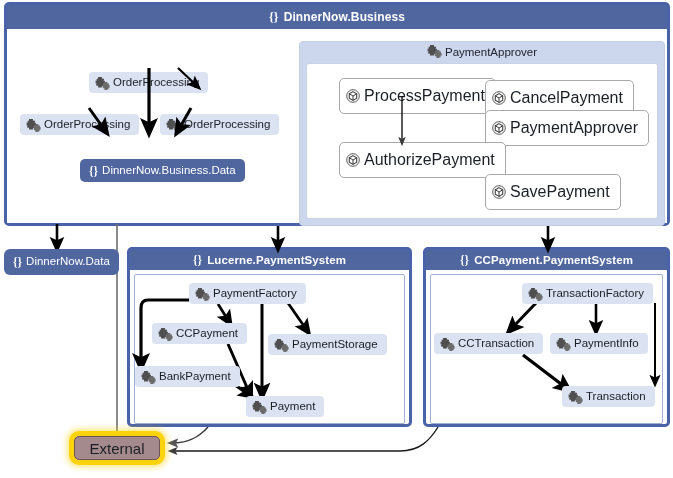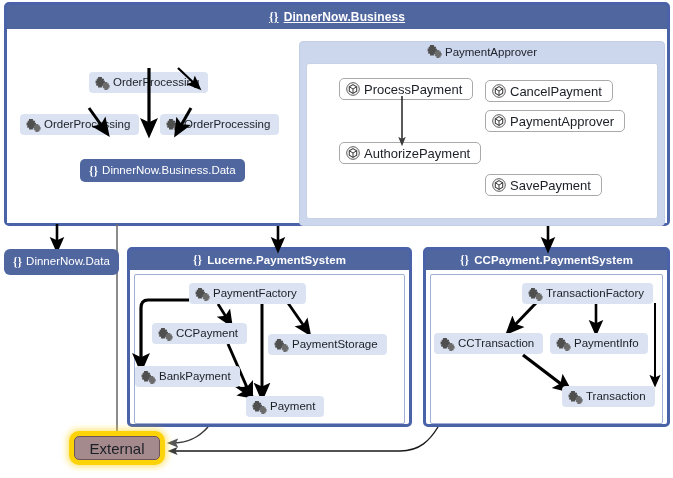--- a/index.html
+++ b/index.html
@@ -43,21 +43,21 @@
     color: #ffffff;
     font-weight: bold;
     font-size: 11.5px;
     text-align: center;
     line-height: 20px;
     height: 20px;
     letter-spacing: 0.1px;
     white-space: nowrap;
     overflow: hidden;
   }
-  .ns-header.big { height: 24px; line-height: 24px; font-size: 12px; text-decoration: underline; }
+  .ns-header.big { height: 24px; line-height: 24px; font-size: 12px; }
   .ns-header .braces {
     font-family: "Liberation Serif", serif;
     font-weight: bold;
     margin-right: 5px;
   }
   .ns-body {
     position: relative;
     background: #ffffff;
     height: calc(100% - 20px);
   }
@@ -121,23 +121,23 @@
   .node.ns .braces {
     font-family: "Liberation Serif", serif;
     font-weight: bold;
     margin-right: 4px;
   }
   
   .node.method {
     background: #ffffff;
     border: 1px solid #a9a9a9;
     border-radius: 5px;
-    height: 22px;
+    height: 36px;
     padding: 0 10px 0 6px;
-    font-size: 13px;
+    font-size: 16px;
     color: #1b1f26;
   }
   
   .node.external {
     background: #a48a8c;
     border: 1px solid #6e5456;
     border-radius: 5px;
     height: 24px;
     font-size: 15px;
     color: #1b1f26;

